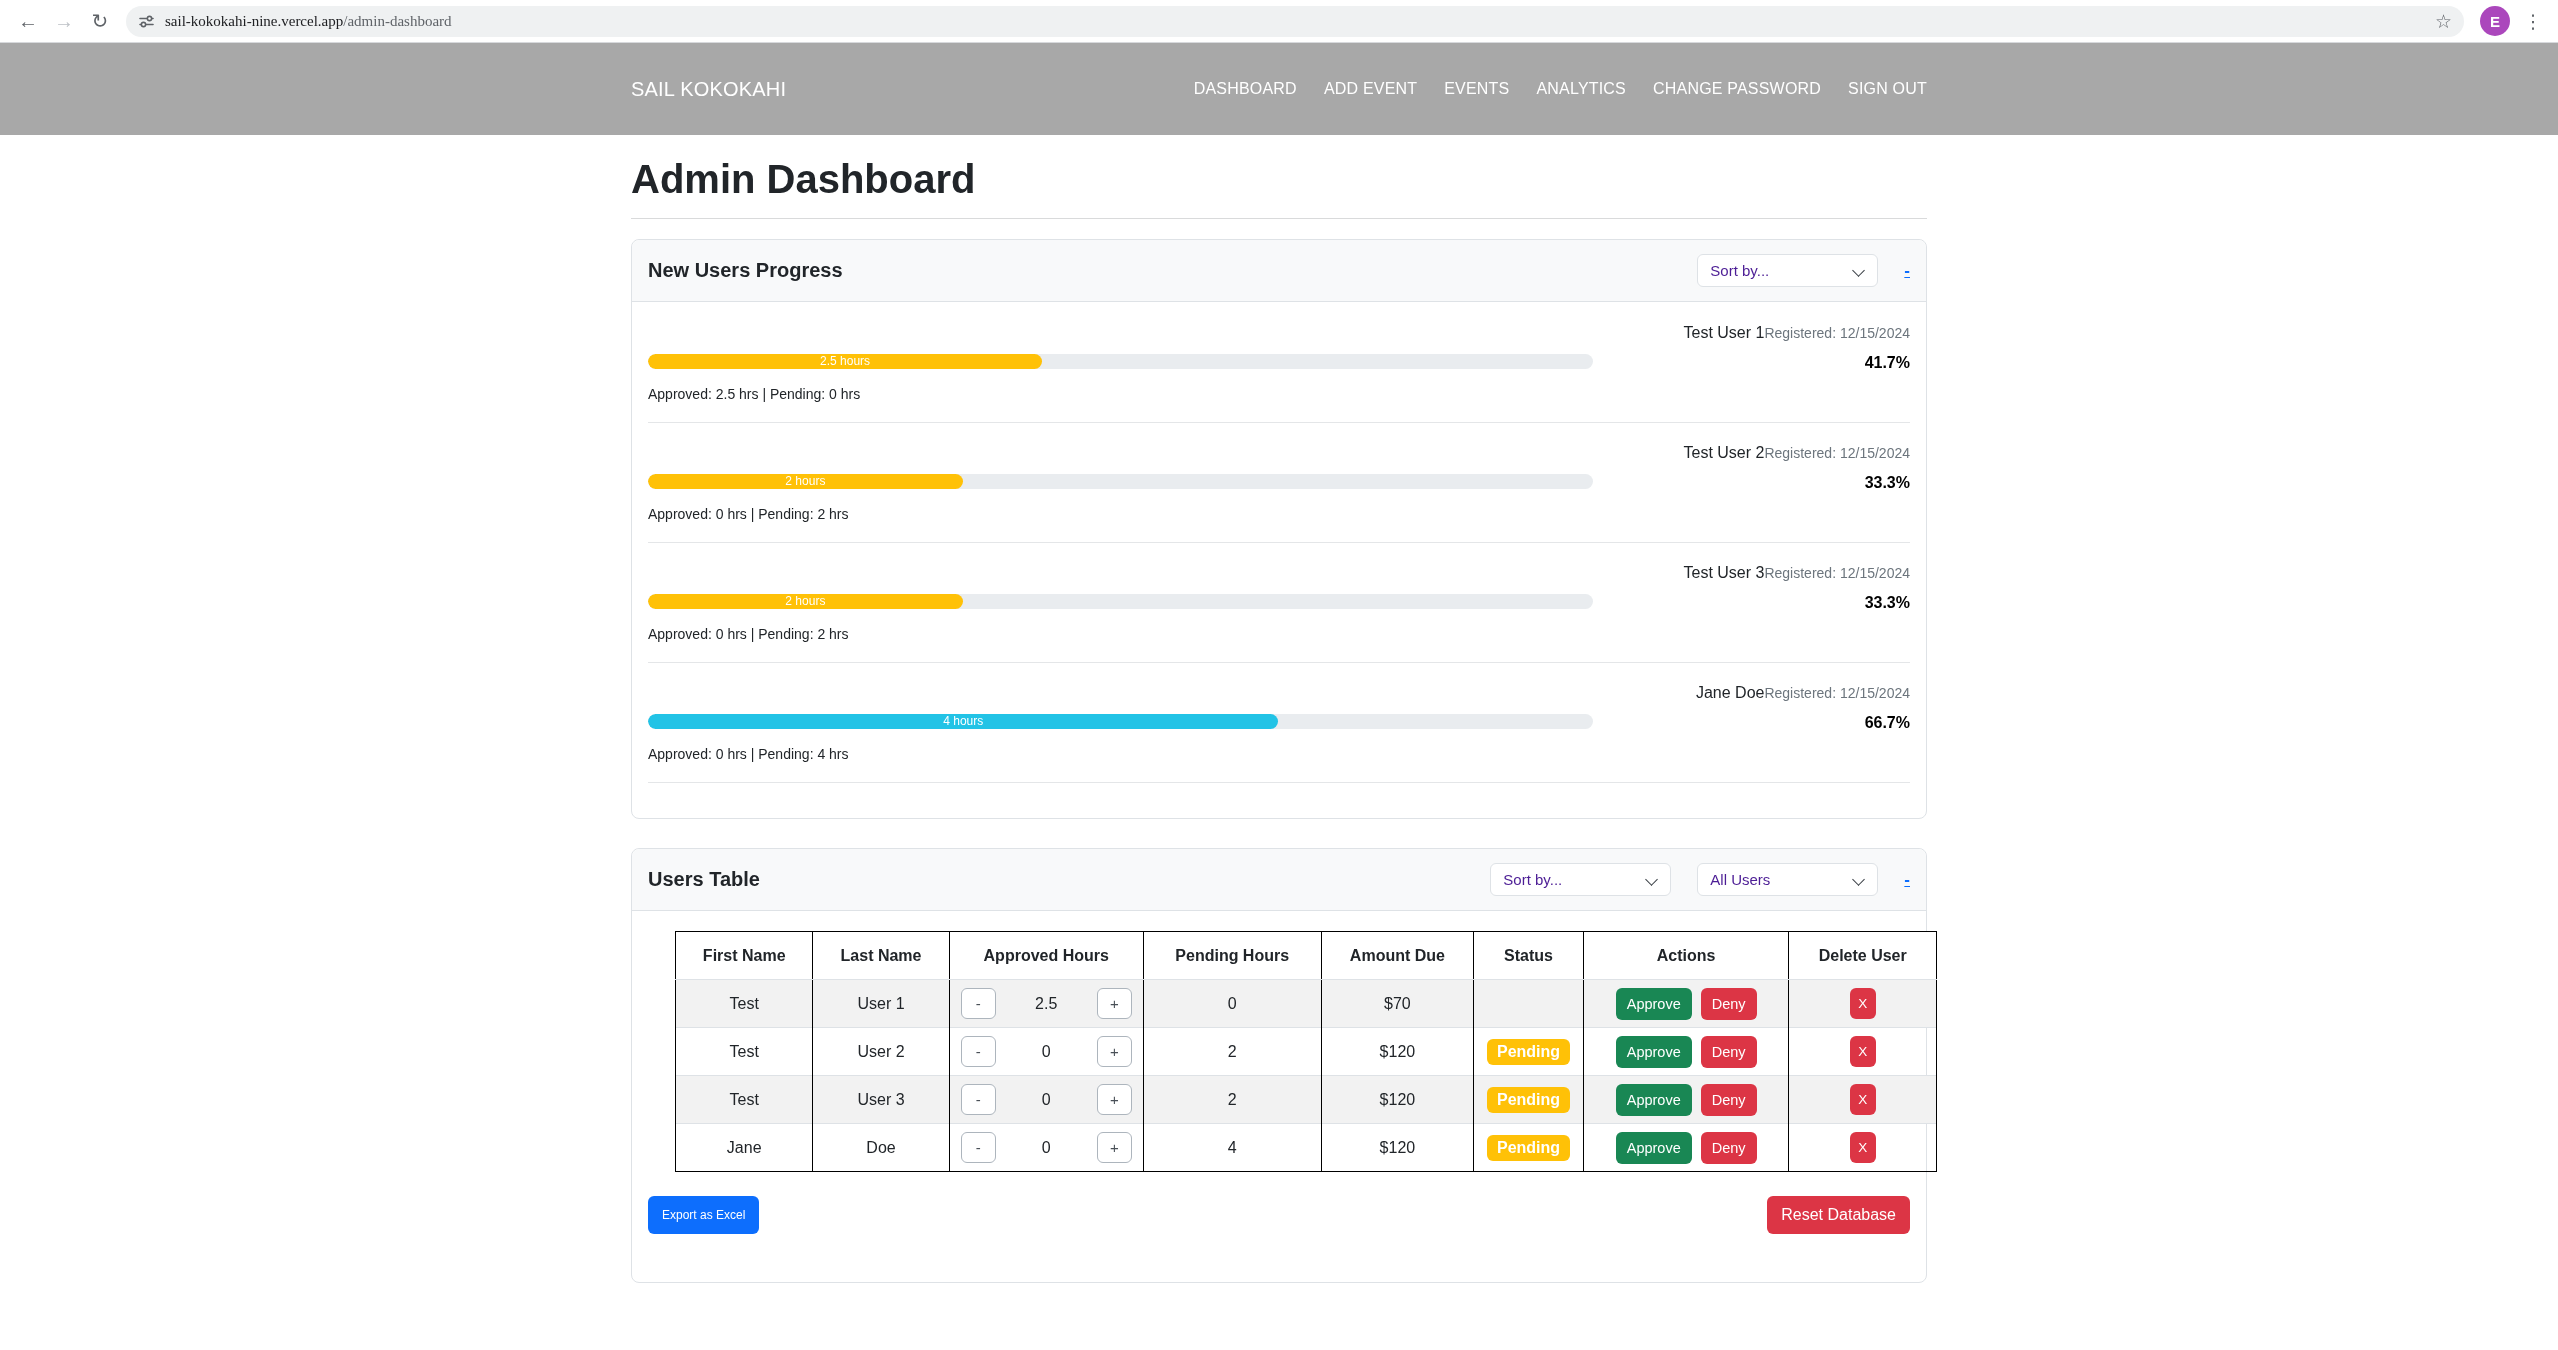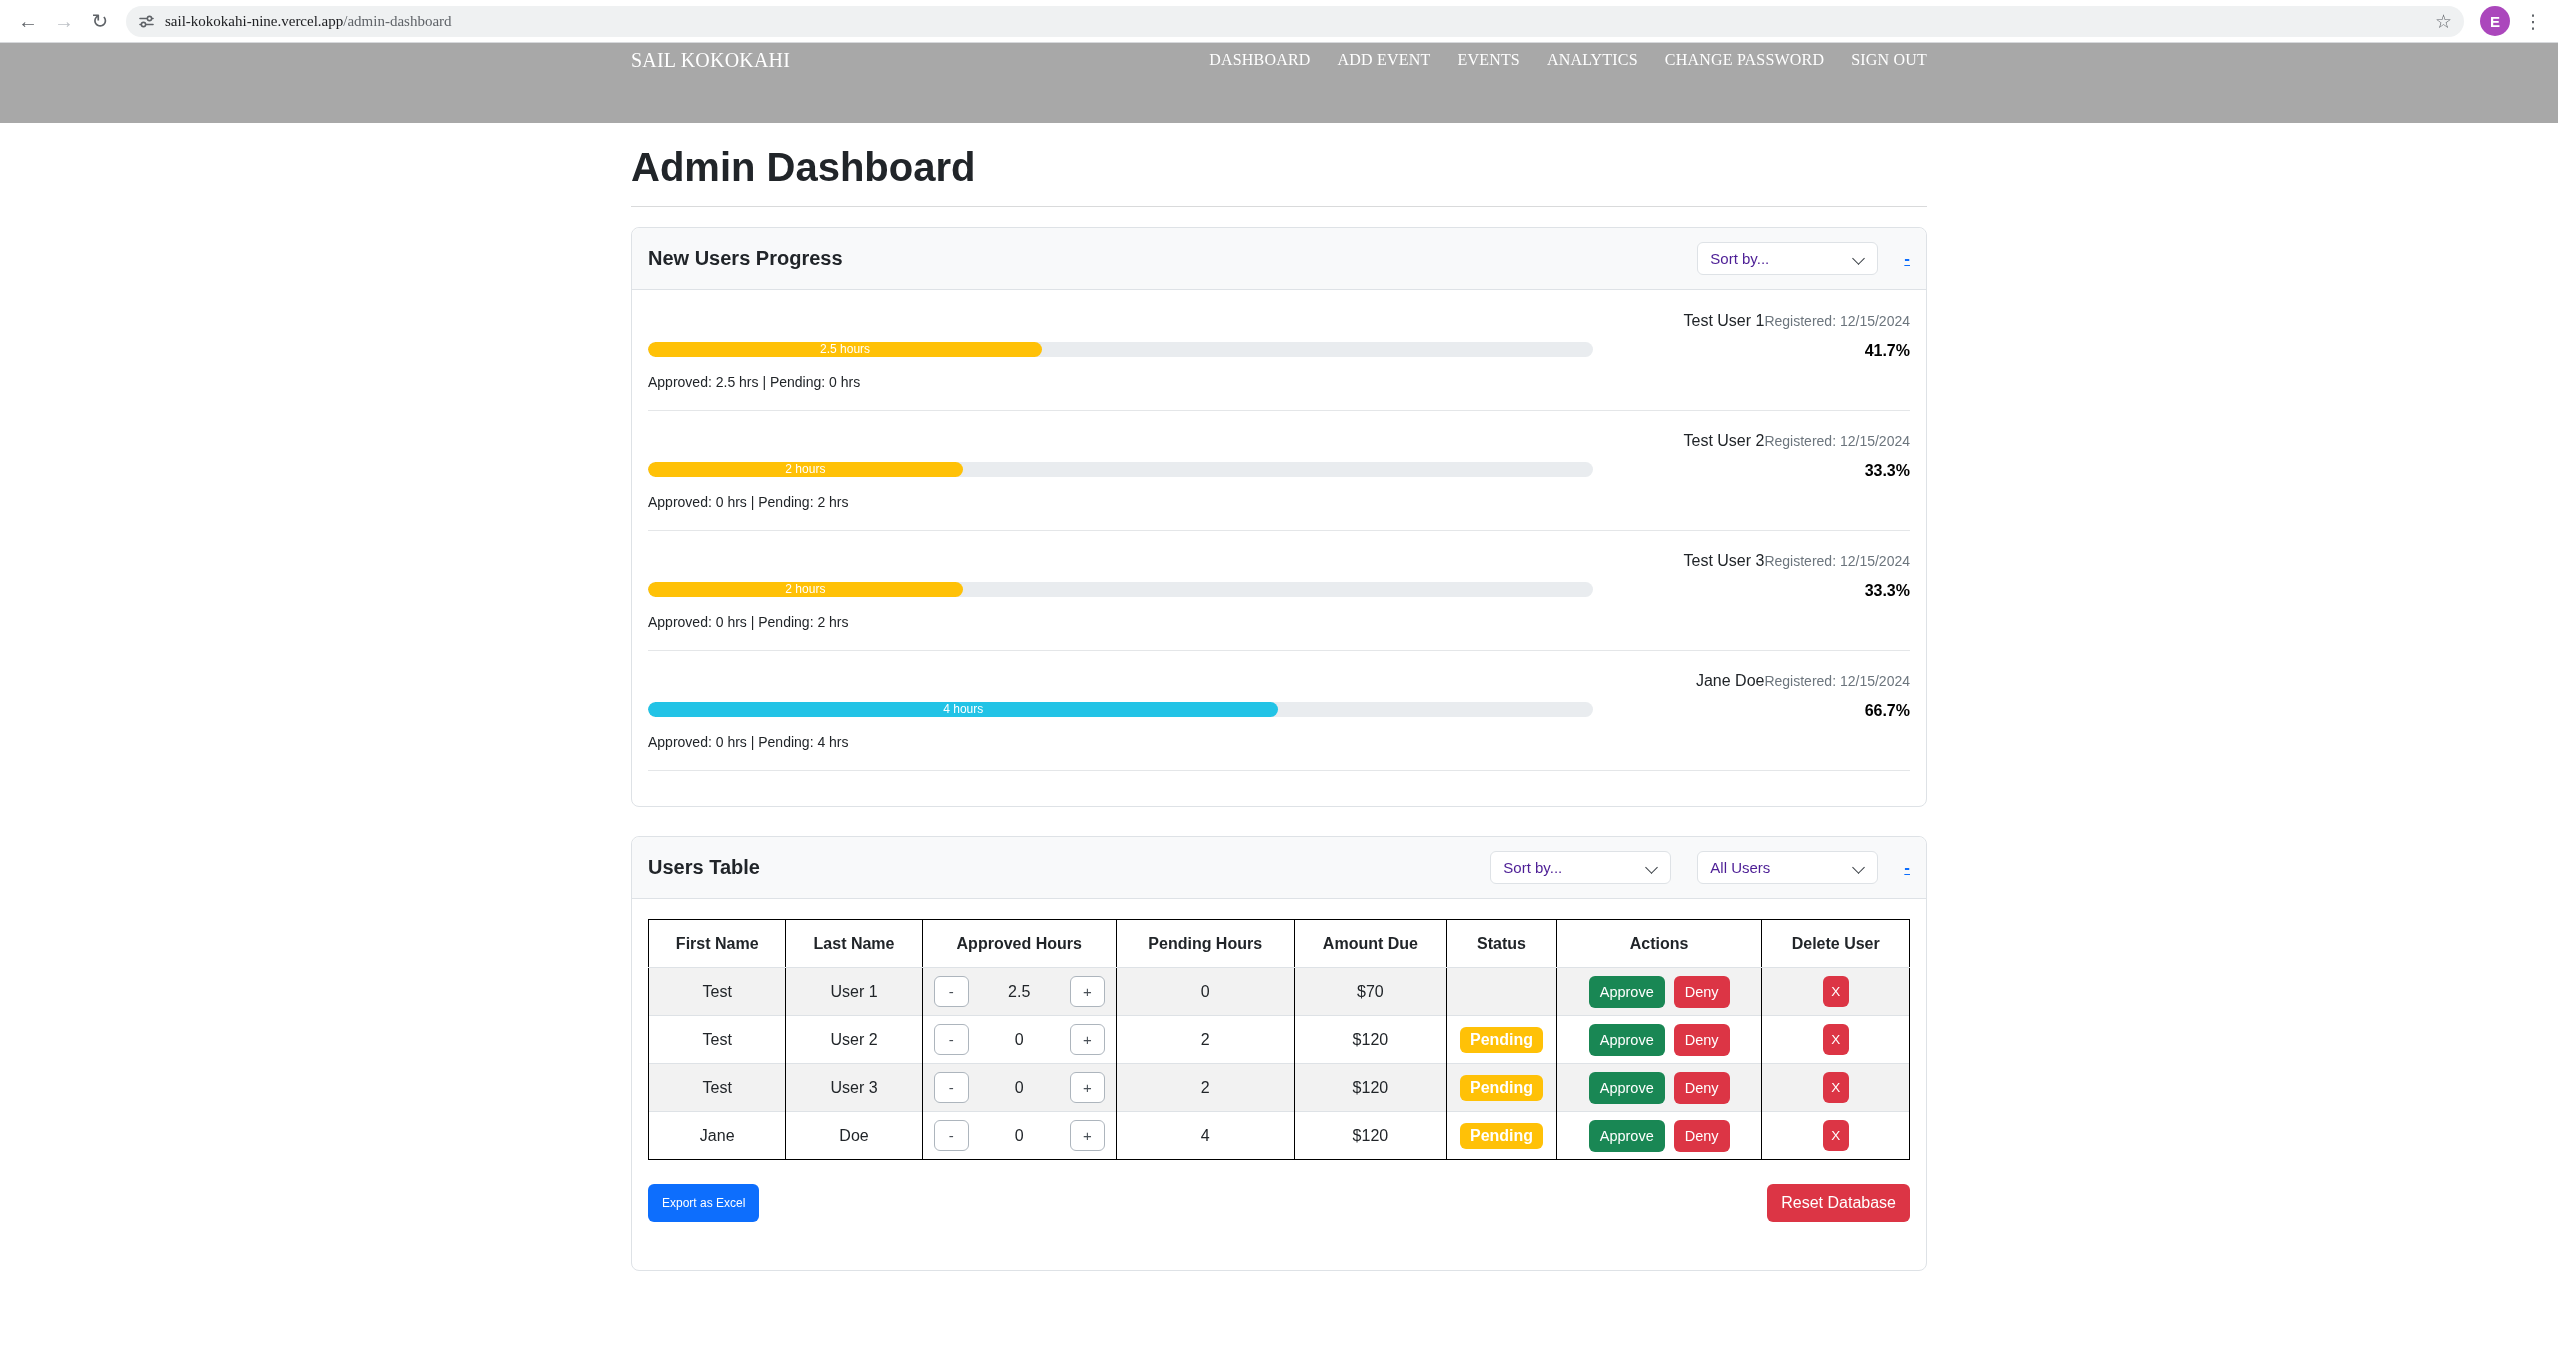--- a/index.html
+++ b/index.html
@@ -16,21 +16,21 @@
              display:flex; align-items:center; padding:0 12px;font-family:Liberation Serif, serif; }
   .omni-url { font-size:15px; color:#202124; margin-left:10px; white-space:nowrap; }
   .omni-url .path { color:#5f6368; }
   .star { margin-left:auto; font-size:19px; color:#5f6368; }
   .avatar { width:30px; height:30px; border-radius:50%; background:#ab47bc; color:#fff;
             display:flex; align-items:center; justify-content:center; font-size:15px;
             font-weight:700; margin:0 10px 0 8px; }
   .kebab { font-size:19px; color:#5f6368; width:26px; text-align:center; }
 
   
-  .navbar { height:80px; background:#a8a8a8; display:flex; align-items:flex-start;font-family:Liberation Serif, serif; }
+  .navbar { height:92px; background:#a8a8a8; display:flex; align-items:center; }
   .nav-inner { width:1320px; margin:0 auto; padding:0 12px; display:flex;
                align-items:center; justify-content:space-between; }
   .brand { color:#fff; font-size:20px; font-weight:500; letter-spacing:.2px; text-decoration:none; }
   .nav-links { display:flex; align-items:center; }
   .nav-link { color:#fff; font-size:16px; font-weight:500; text-decoration:none;
               padding:8px 0 8px 27px; letter-spacing:.2px; }
 
   
   .container { width:1320px; margin:0 auto; padding:0 12px; }
   h1.page-title { font-size:40px; font-weight:700; color:#212529; margin:22px 0 16px; }
@@ -57,21 +57,21 @@
   .u-reg  { font-size:14px; color:#6c757d; }
   .u-row2 { display:flex; margin-top:10px; }
   .track { width:74.9%; height:15px; background:#e9ecef; border-radius:8px; overflow:hidden; }
   .fill  { height:100%; border-radius:8px; display:flex; align-items:center; justify-content:center;
            color:#fff; font-size:12px; line-height:15px; white-space:nowrap; }
   .u-pct { margin-left:auto; font-size:16px; font-weight:700; color:#000; }
   .u-row3 { margin-top:12px; font-size:14px; color:#212529; line-height:20px; }
   .u-hr { border:0; border-top:1px solid #e4e6e8; margin:18px 0 19px; }
 
   
-  .tbl { width:100%; border-collapse:collapse; border:1px solid #000; table-layout:fixed; }
+  .tbl { width:100%; border-collapse:collapse; border:1px solid #000; table-layout:fixed;margin-left:27px; }
   .tbl th, .tbl td { border-left:1px solid #000; border-right:1px solid #000;
                      text-align:center; vertical-align:middle; height:48px;
                      font-size:16px; color:#212529; padding:0 5px; }
   .tbl th { font-weight:700; background:#fff; border-bottom:1px solid #dee2e6; }
   .tbl td { border-top:1px solid #dee2e6; }
   .tbl tr.stripe td { background:#f2f2f2; }
   .stepper { display:flex; align-items:center; justify-content:space-between; padding:0 6px; }
   .step-btn { width:35px; height:31px; background:#fff; border:1px solid #adb5bd; border-radius:6px;
               color:#495057; font-size:15px; font-family:inherit; display:flex; align-items:center;
               justify-content:center; cursor:pointer; }

